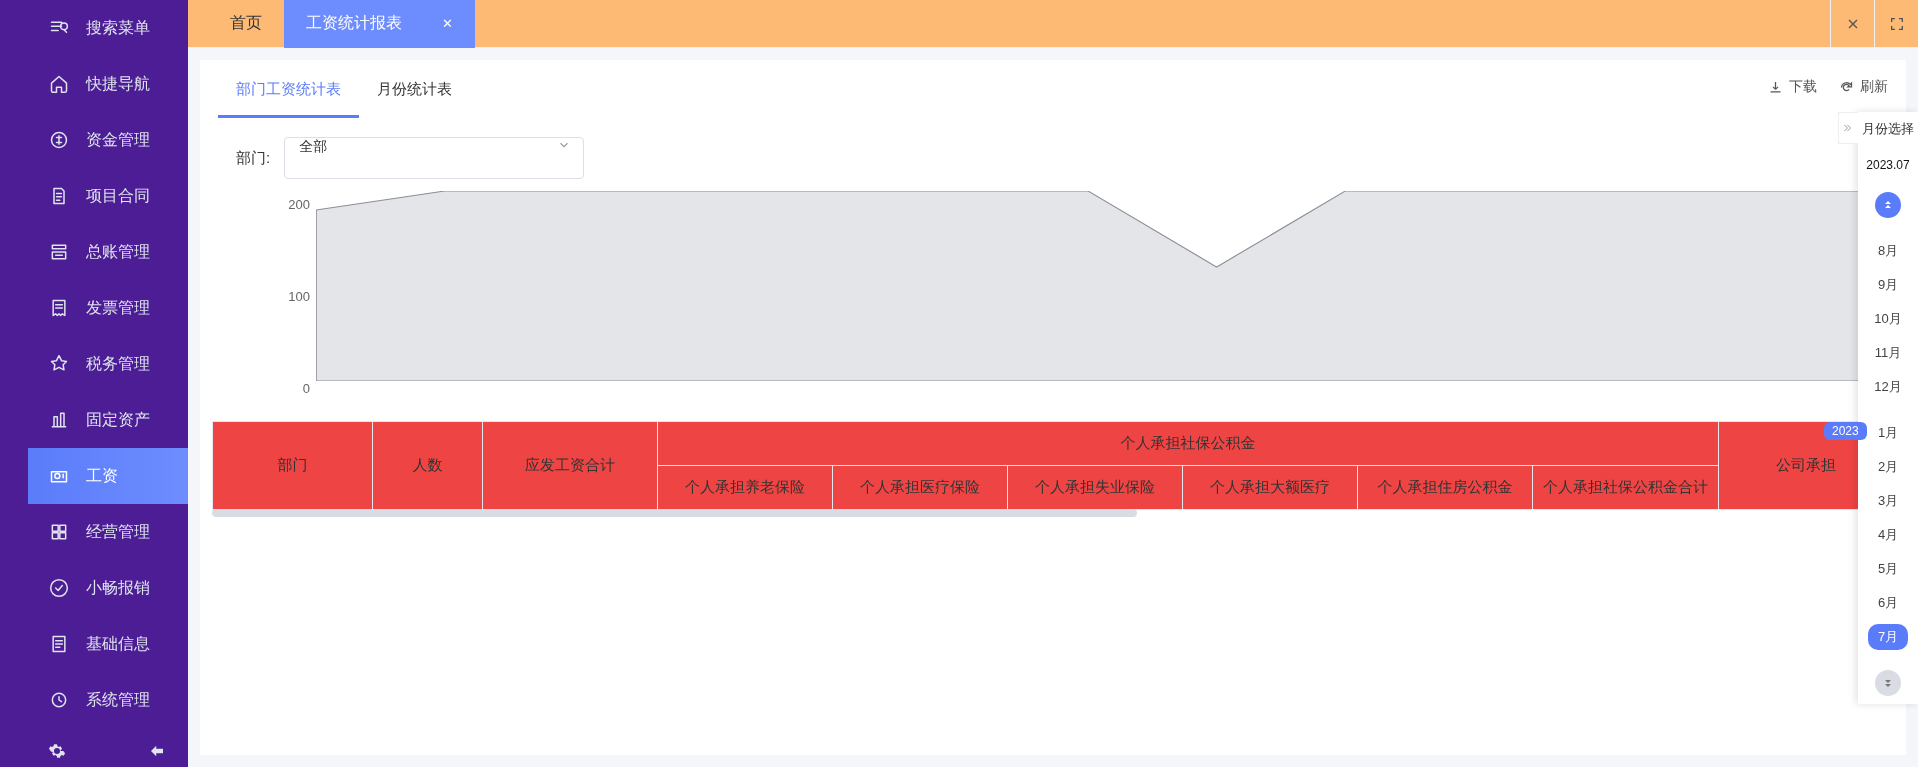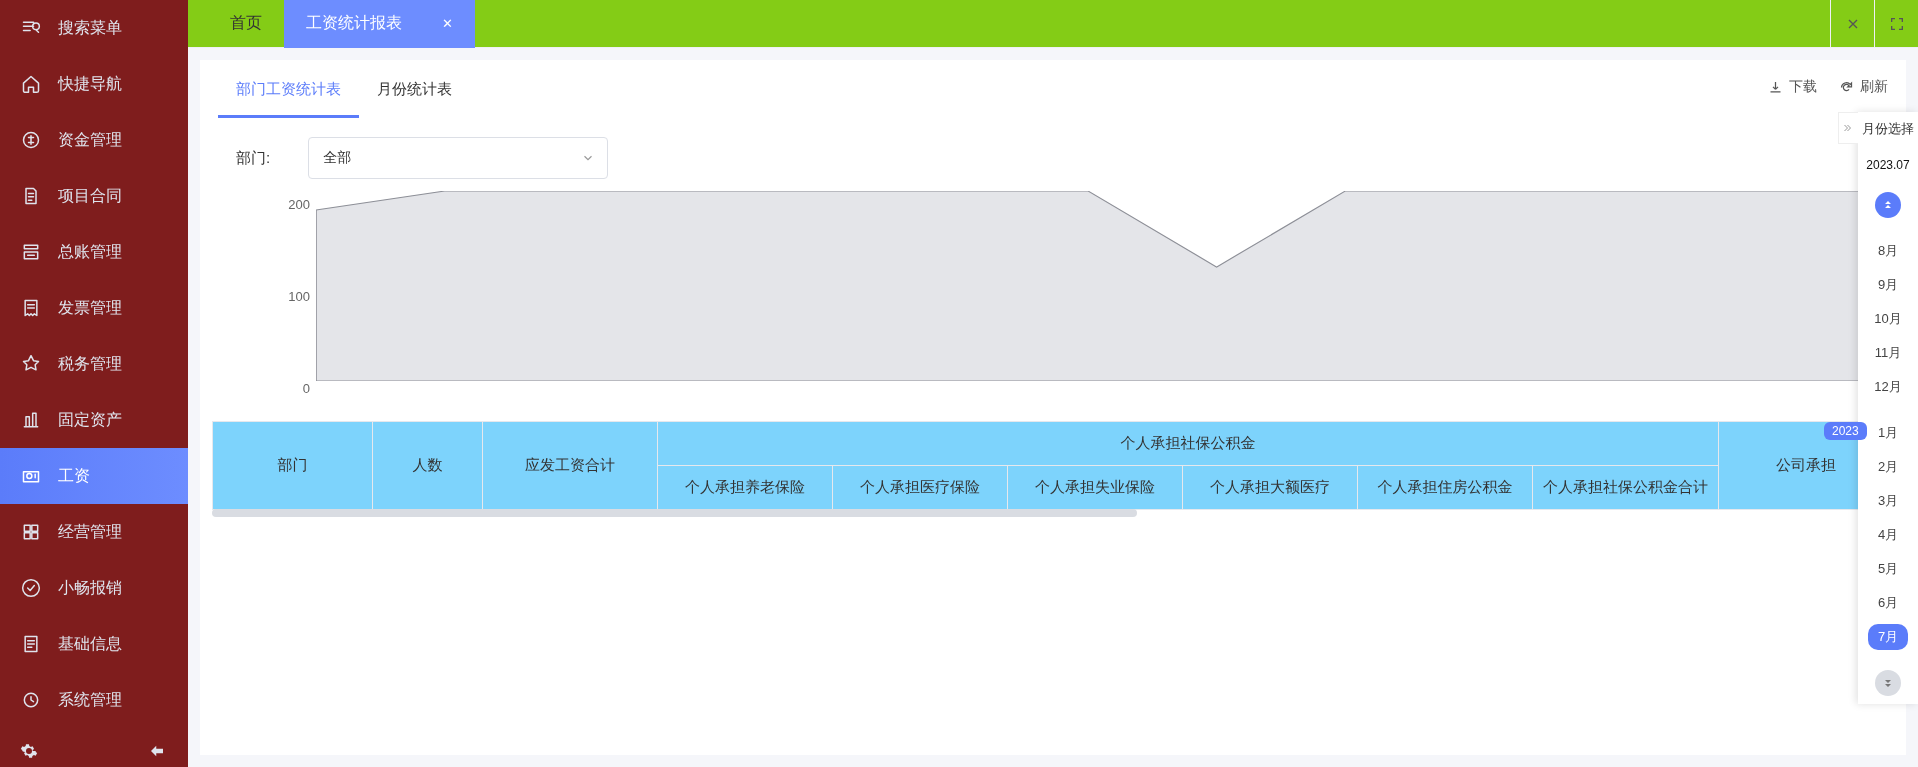--- a/index.html
+++ b/index.html
@@ -1,64 +1,64 @@
 <!DOCTYPE html>
 <html><head>
 <meta charset="utf-8">
 <style>
 * { box-sizing: border-box; margin: 0; padding: 0; }
 body { font-family: "Microsoft YaHei", "PingFang SC", sans-serif; font-size: 14px; color: #333; background: #fff; overflow: hidden; }
 .app { display: flex; width: 1918px; height: 767px; position: relative; }
 
 
-.sidebar { width: 200px; background: #7f1d1d; color: #fff; display: flex; flex-direction: column; position: relative; }
+.sidebar { width: 200px; background: #4c1d95; color: #fff; display: flex; flex-direction: column; position: relative; padding-left: 28px; }
 .sidebar-items { flex: 1; }
 .sidebar-item { display: flex; align-items: center; height: 56px; padding: 0 20px; cursor: pointer; color: #dfe4ed; font-size: 16px; }
 .sidebar-item.active { background: linear-gradient(90deg, #5b7cfa, #6d8dff); color: #fff; }
 .sidebar-item .icon { width: 22px; height: 22px; margin-right: 16px; display: flex; align-items: center; justify-content: center; }
 .sidebar-footer { display: flex; align-items: center; justify-content: space-between; padding: 14px 20px; }
 .sidebar-footer .icon { width: 20px; height: 20px; cursor: pointer; color: #dfe4ed; }
 
 
 .main { flex: 1; display: flex; flex-direction: column; background: #f5f6fa; position: relative; }
 
 
-.tabs-bar { display: flex; align-items: center; background: #84cc16; height: 48px; padding-left: 20px; position: relative; border-bottom: 1px solid #eef0f5; }
+.tabs-bar { display: flex; align-items: center; background: #fdba74; height: 48px; padding-left: 20px; position: relative; border-bottom: 1px solid #eef0f5; }
 .tab { height: 48px; display: flex; align-items: center; padding: 0 22px; font-size: 16px; color: #333; cursor: pointer; }
 .tab.active { background: #6d8dff; color: #fff; gap: 32px; }
 .tab .close { margin-left: 8px; font-size: 13px; }
 .tabs-actions { position: absolute; right: 0; top: 0; height: 48px; display: flex; align-items: center; gap: 0; }
 .tabs-actions .act { width: 44px; height: 48px; display: flex; align-items: center; justify-content: center; cursor: pointer; color: #555; border-left: 1px solid #eef0f5; }
 
 
 .content { margin: 12px; background: #fff; flex: 1; display: flex; flex-direction: column; position: relative; padding: 4px 0 0; }
 .inner-tabs { display: flex; border-bottom: 1px solid transparent; padding: 0 18px; position: relative; }
 .inner-tab { padding: 16px 18px; font-size: 15px; cursor: pointer; color: #333; }
 .inner-tab.active { color: #5b7cfa; border-bottom: 3px solid #5b7cfa; }
 .inner-actions { position: absolute; right: 18px; top: 14px; display: flex; gap: 22px; color: #555; }
 .inner-actions .ia { display: flex; align-items: center; gap: 6px; cursor: pointer; font-size: 14px; }
 
 
 .filter-row { display: flex; align-items: center; gap: 14px; padding: 18px 36px 6px; }
 .filter-label { font-size: 15px; color: #333; }
-.select { position: relative; min-width: 300px; height: 42px; border: 1px solid #dcdfe6; border-radius: 4px; display: flex; align-items: center; padding: 0 14px; cursor: pointer; background: #fff; margin-left: 24px; }
+.select { position: relative; min-width: 300px; height: 42px; border: 1px solid #dcdfe6; border-radius: 4px; display: flex; padding: 0 14px; cursor: pointer; background: #fff; }
 .select .chev { position: absolute; right: 12px; color: #999; }
 
 
 .chart-wrap { padding: 6px 36px 12px; }
 .chart { position: relative; height: 210px; }
 .chart-y { position: absolute; left: 16px; top: 0; bottom: 0; width: 70px; }
 .y-tick { position: absolute; right: 12px; font-size: 13px; color: #666; transform: translateY(-50%); }
 .chart-plot { position: absolute; left: 80px; right: 10px; top: 0; bottom: 20px; }
 .chart-plot svg { width: 100%; height: 100%; display: block; }
 
 
 .table-wrap { margin: 8px 12px 0; overflow-x: auto; flex-shrink: 0; }
 .tbl { border-collapse: collapse; min-width: 100%; }
-.tbl th { background: #7dd3fc; border: 1px solid #e6e8ed; padding: 12px 10px; font-weight: 400; font-size: 15px; color: #333; white-space: nowrap; text-align: center; }
+.tbl th { background: #ef4444; border: 1px solid #e6e8ed; padding: 12px 10px; font-weight: 400; font-size: 15px; color: #333; white-space: nowrap; text-align: center; }
 .tbl th.wide { min-width: 175px; }
 .tbl th.dept { min-width: 160px; }
 .tbl th.count { min-width: 110px; }
 
 
 .empty { flex: 1; display: flex; flex-direction: column; align-items: center; justify-content: center; gap: 18px; }
 .empty-text { color: #888; font-size: 15px; }
 .empty-illus { width: 130px; height: 110px; }
 
 

